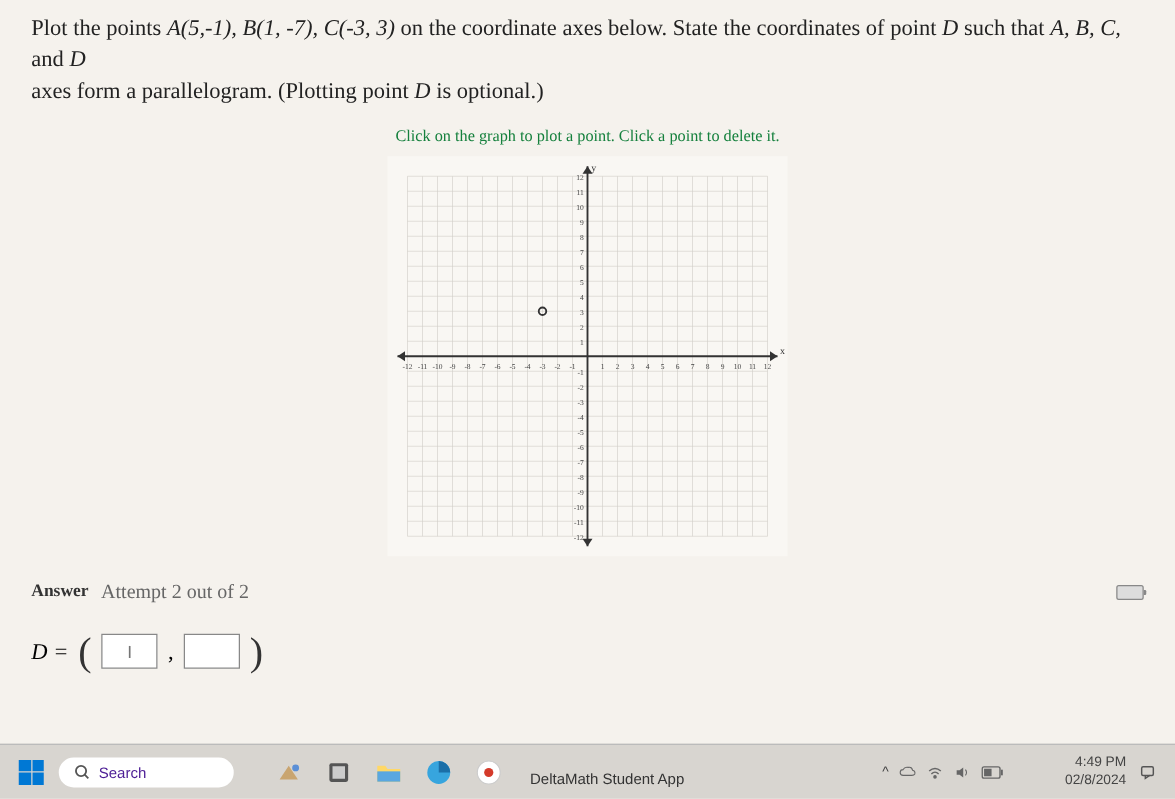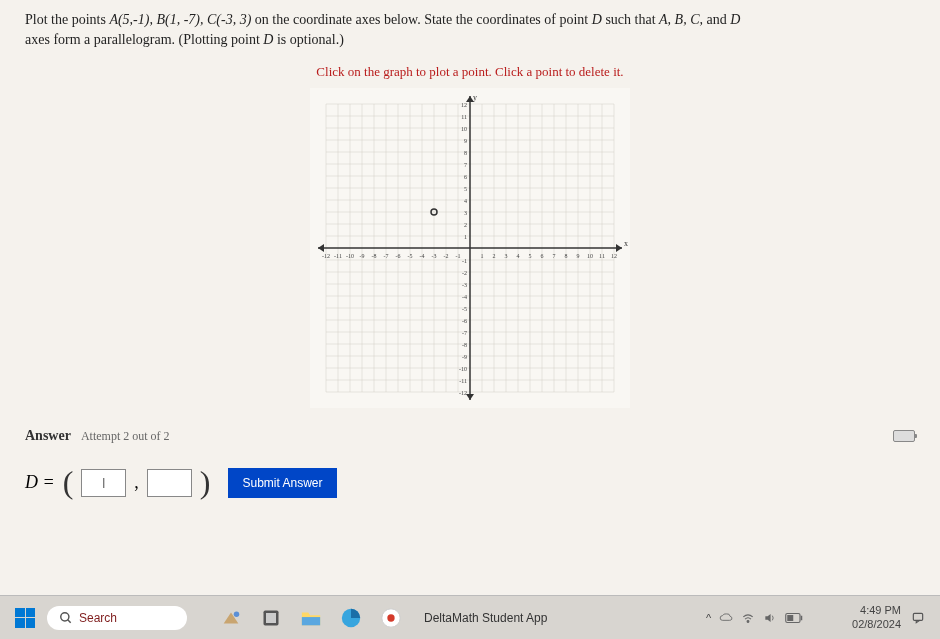--- a/index.html
+++ b/index.html
@@ -10,31 +10,31 @@
       height: 639px;
       overflow: hidden;
       position: relative;
     }
     .content {
       padding: 10px 25px;
       background: #f5f2ed;
       height: 595px;
     }
     .problem-text {
-      font-size: 14px;
+      font-size: 18px;
       color: #222;
       line-height: 1.4;
       margin-bottom: 15px;
     }
     .math-var { font-style: italic; }
     .instruction {
       font-size: 13px;
       text-align: center;
       margin-bottom: 8px;
-      color: #b91c1c;
+      color: #15803d;
     }
     .graph-container {
       display: flex;
       justify-content: center;
       margin-bottom: 20px;
     }
     .graph {
       width: 320px;
       height: 320px;
       position: relative;
@@ -48,21 +48,21 @@
       align-items: center;
       gap: 10px;
       margin-bottom: 20px;
     }
     .answer-label {
       font-weight: bold;
       font-size: 14px;
       color: #333;
     }
     .attempt-text {
-      font-size: 12px;
+      font-size: 16px;
       color: #666;
     }
     .battery-icon {
       margin-left: auto;
       width: 22px;
       height: 12px;
       border: 1px solid #888;
       border-radius: 2px;
       position: relative;
       background: #ddd;
@@ -138,25 +138,25 @@
     .search-box {
       display: flex;
       align-items: center;
       background: #fff;
       border-radius: 16px;
       padding: 5px 12px;
       width: 140px;
       gap: 6px;
     }
     .search-icon-svg { width: 14px; height: 14px; }
-    .search-text { font-size: 12px; color: #7f1d1d; font-family: 'Segoe UI', sans-serif; }
+    .search-text { font-size: 12px; color: #4c1d95; font-family: 'Segoe UI', sans-serif; }
     .task-icons {
       display: flex;
       gap: 16px;
-      align-items: center;
+      align-items: flex-end;
       margin-left: 20px;
     }
     .task-icon {
       width: 24px;
       height: 24px;
       display: flex;
       align-items: center;
       justify-content: center;
     }
     .app-title {
@@ -320,21 +320,20 @@
       <span class="attempt-text">Attempt 2 out of 2</span>
       <div class="battery-icon"></div>
     </div>
     <div class="answer-input-row">
       <span class="d-equals"><span class="math-var">D</span><span> = </span></span>
       <span class="paren">(</span>
       <input class="coord-input" placeholder="I" style="">
       <span class="comma">,</span>
       <input class="coord-input" style="">
       <span class="paren">)</span>
-      <button class="submit-btn">Submit Answer</button>
     </div>
   </div>
 </div>
 
 <div class="taskbar">
   <div class="win-logo">
     <div></div>
       <div></div>
       <div></div>
       <div></div>

